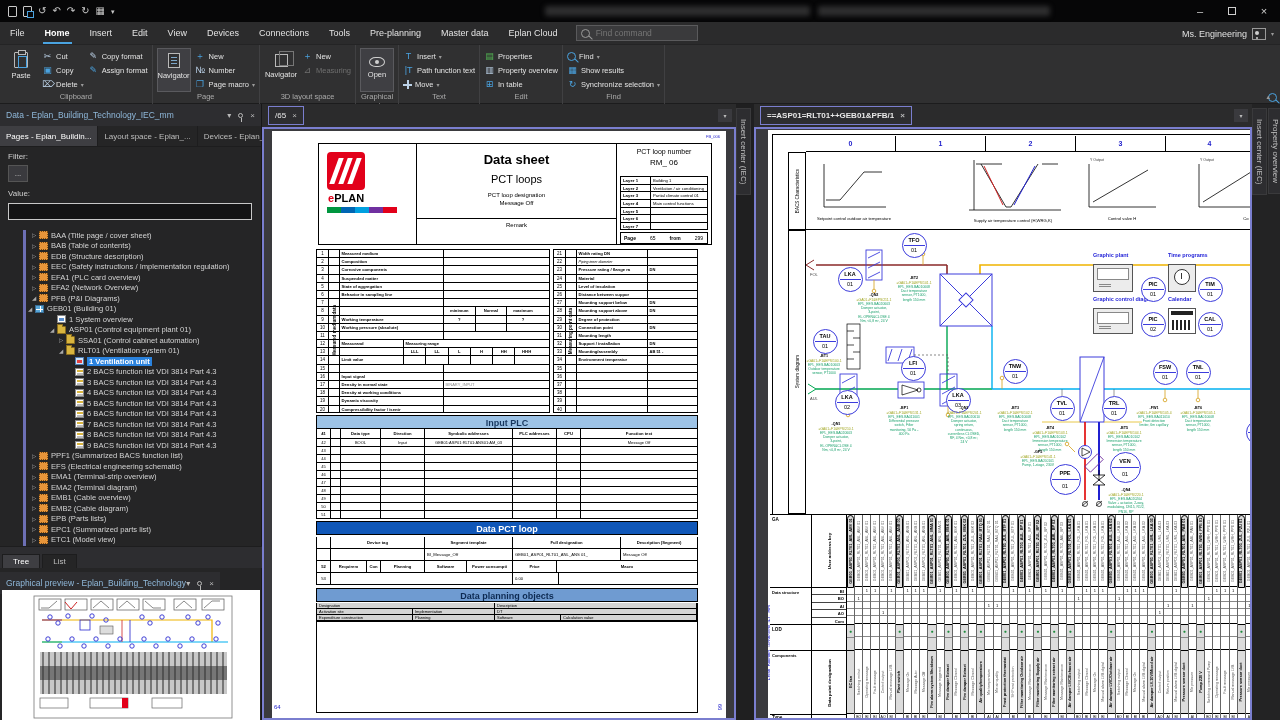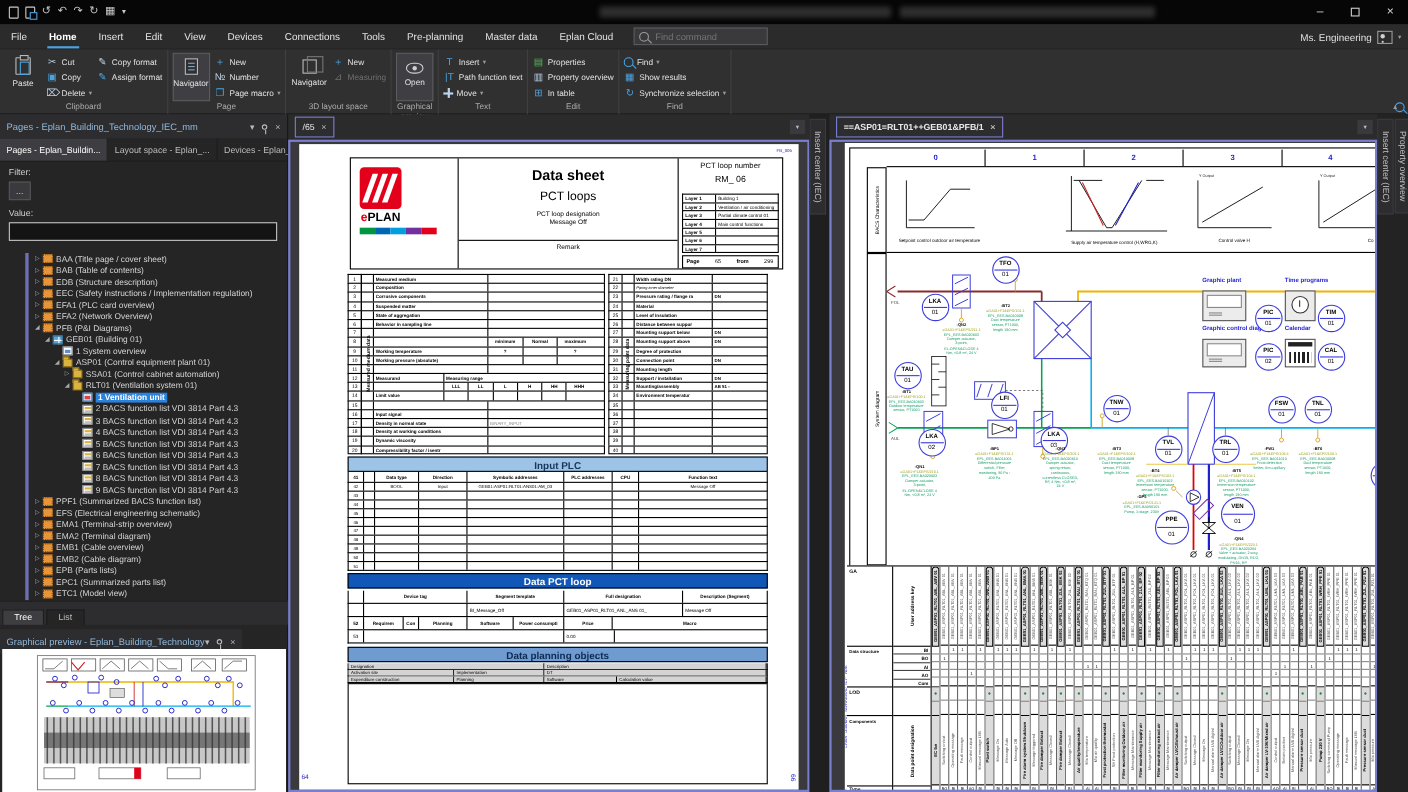--- a/index.html
+++ b/index.html
@@ -438,21 +438,21 @@
     <div class="ribclip">
       <span class="mag"></span>
       <span class="gi">▦</span>
       <span class="gi">↻</span>
     </div>
     <span class="collapsev">▴</span>
   </div>
 
   <div class="dock">
     <div class="phead">
-      <span class="pt">Pages - Eplan_Building_Technology_IEC_mm</span>
+      <span class="pt">Data - Eplan_Building_Technology_IEC_mm</span>
       <span class="phico">
         <span>▾</span>
         <span class="pin"></span>
         <span>×</span>
       </span>
     </div>
     <div class="ptabs" id="panelTabs">
         <div class="ptab active">Pages - Eplan_Buildin...</div>
         <div class="ptab">Layout space - Eplan_...</div>
         <div class="ptab">Devices - Eplan_Build...</div>
@@ -494,21 +494,21 @@
           <div class="trow" style="padding-left: 4px;">
             <span class="ex">▷</span>
             <span class="ti sec"></span>
             <span class="tl">EFA2 (Network Overview)</span>
           </div>
           <div class="trow" style="padding-left: 4px;">
             <span class="ex">◢</span>
             <span class="ti sec"></span>
             <span class="tl">PFB (P&amp;I Diagrams)</span>
           </div>
-          <div class="trow" style="padding-left: 13px;">
+          <div class="trow" style="padding-left: 0;">
             <span class="ex">◢</span>
             <span class="ti bld"></span>
             <span class="tl">GEB01 (Building 01)</span>
           </div>
           <div class="trow" style="padding-left: 22px;">
             <span class="ex"></span>
             <span class="ti pgi"></span>
             <span class="tl">1 System overview</span>
           </div>
           <div class="trow" style="padding-left: 22px;">

